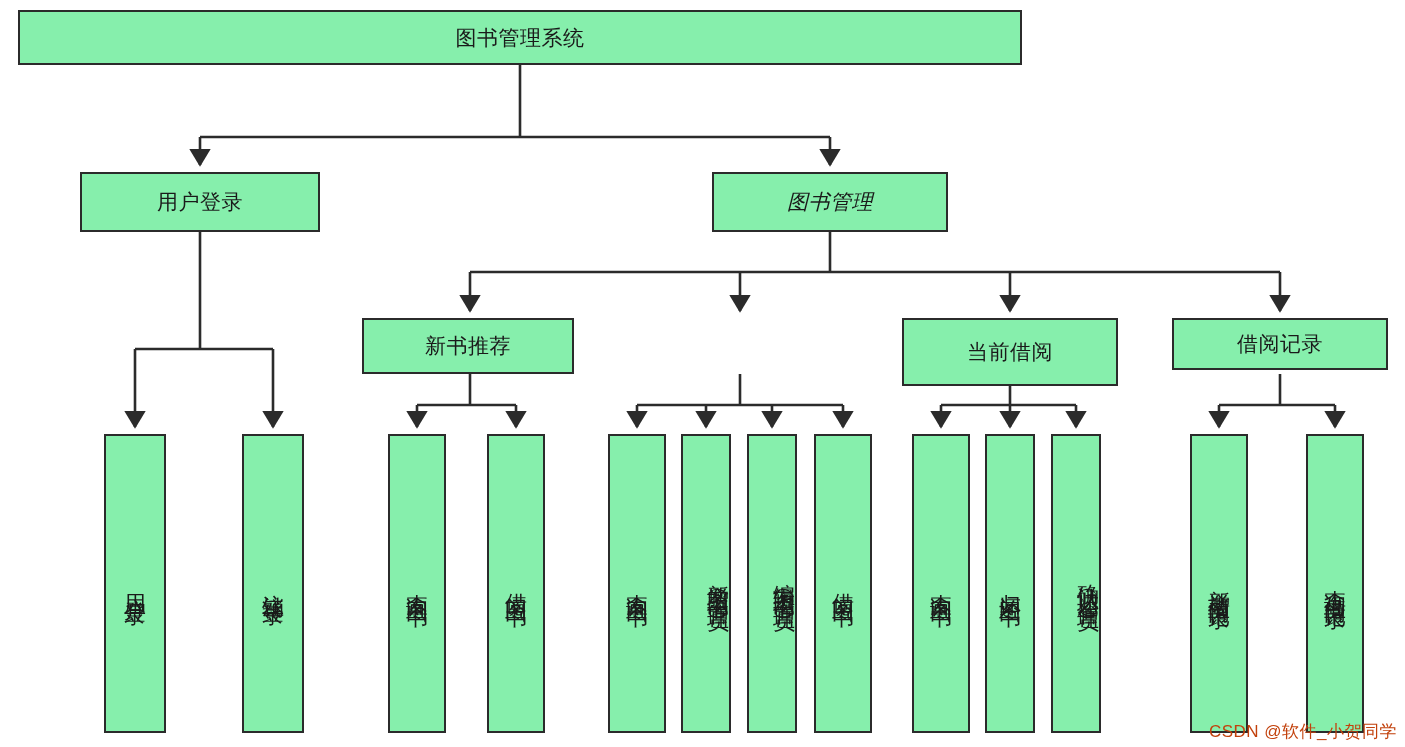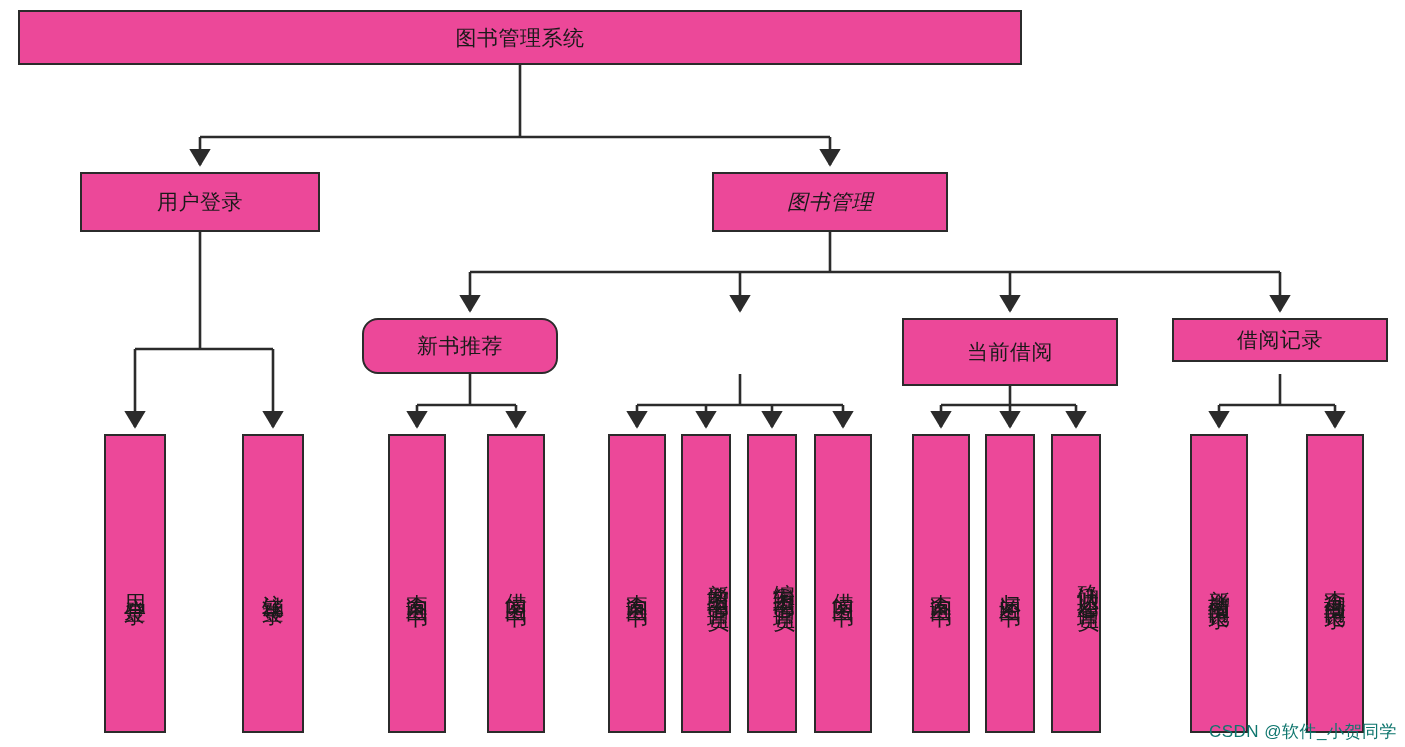--- a/index.html
+++ b/index.html
@@ -20,21 +20,21 @@
   #diagram-svg {
     position: absolute;
     left: 0;
     top: 0;
     width: 1405px;
     height: 747px;
   }
   .node-box {
     position: absolute;
     box-sizing: border-box;
-    background: #ec4899;
+    background: #86efac;
     border: 2px solid #2b2b2b;
     display: flex;
     align-items: center;
     justify-content: center;
     color: #1a1a1a;
   }
   .node-h {
     font-size: 21px;
     letter-spacing: 0.5px;
     white-space: nowrap;
@@ -50,21 +50,21 @@
     justify-content: center;
   }
   .node-v.v-center {
     align-items: center;
   }
   .watermark {
     position: absolute;
     right: 8px;
     bottom: 4px;
     font-size: 17px;
-    color: #0f766e;
+    color: #c2410c;
     white-space: nowrap;
     letter-spacing: 0.5px;
   }
 </style>
 </head>
 <body>
 
 <div id="canvas">
 
   <svg id="diagram-svg" viewBox="0 0 1405 747" xmlns="http://www.w3.org/2000/svg">
@@ -122,27 +122,27 @@
     <span>图书管理系统</span>
   </div>
 
   <div class="node-box node-h" style="left:80px; top:172px; width:240px; height:60px;">
     <span>用户登录</span>
   </div>
   <div class="node-box node-h" style="left:712px; top:172px; width:236px; height:60px;font-style:italic;">
     <span>图书管理</span>
   </div>
 
-  <div class="node-box node-h" style="left:362px; top:318px; width:196px; height:56px;border-radius:16px;">
+  <div class="node-box node-h" style="left:362px; top:318px; width:212px; height:56px;">
     <span>新书推荐</span>
   </div>
   <div class="node-box node-h" style="left:902px; top:318px; width:216px; height:68px;">
     <span>当前借阅</span>
   </div>
-  <div class="node-box node-h" style="left:1172px; top:318px; width:216px; height:44px;">
+  <div class="node-box node-h" style="left:1172px; top:318px; width:216px; height:52px;">
     <span>借阅记录</span>
   </div>
 
   <div class="node-box node-v v-center" style="left:104px; top:434px; width:62px; height:299px;">
     <span>用户登录</span>
   </div>
   <div class="node-box node-v v-center" style="left:242px; top:434px; width:62px; height:299px;">
     <span>注销登录</span>
   </div>
 

